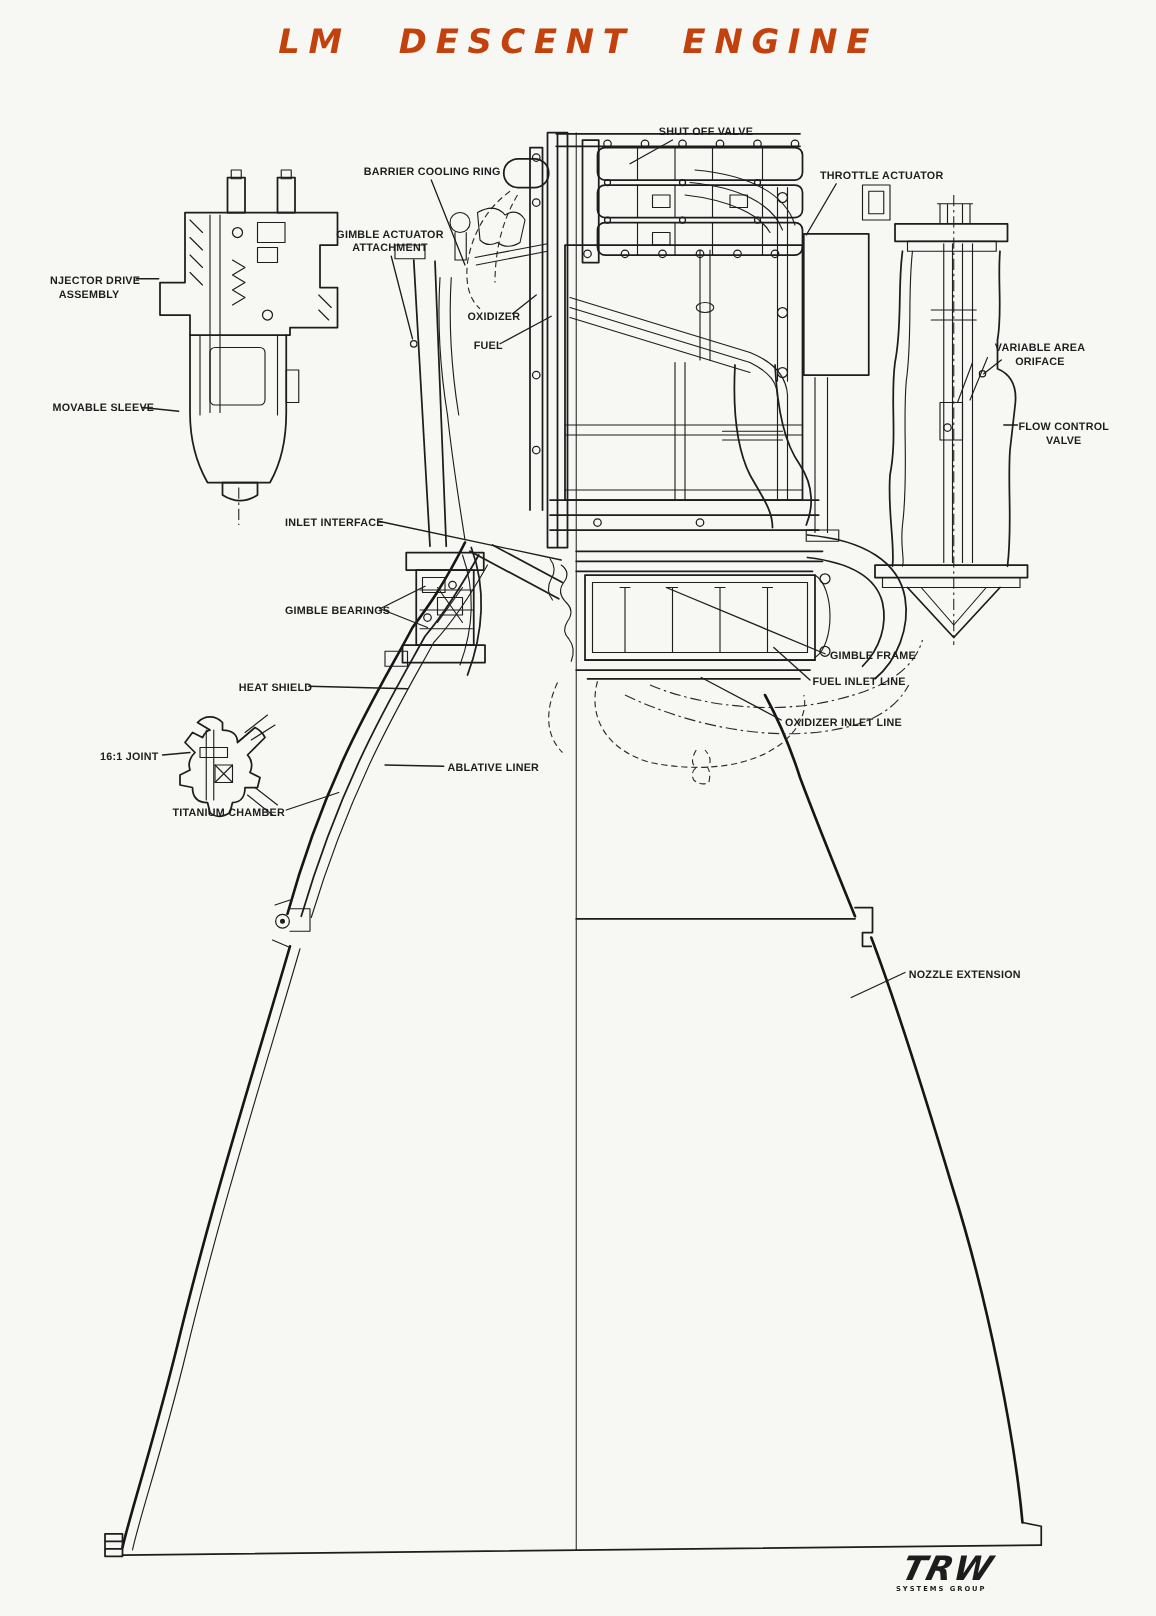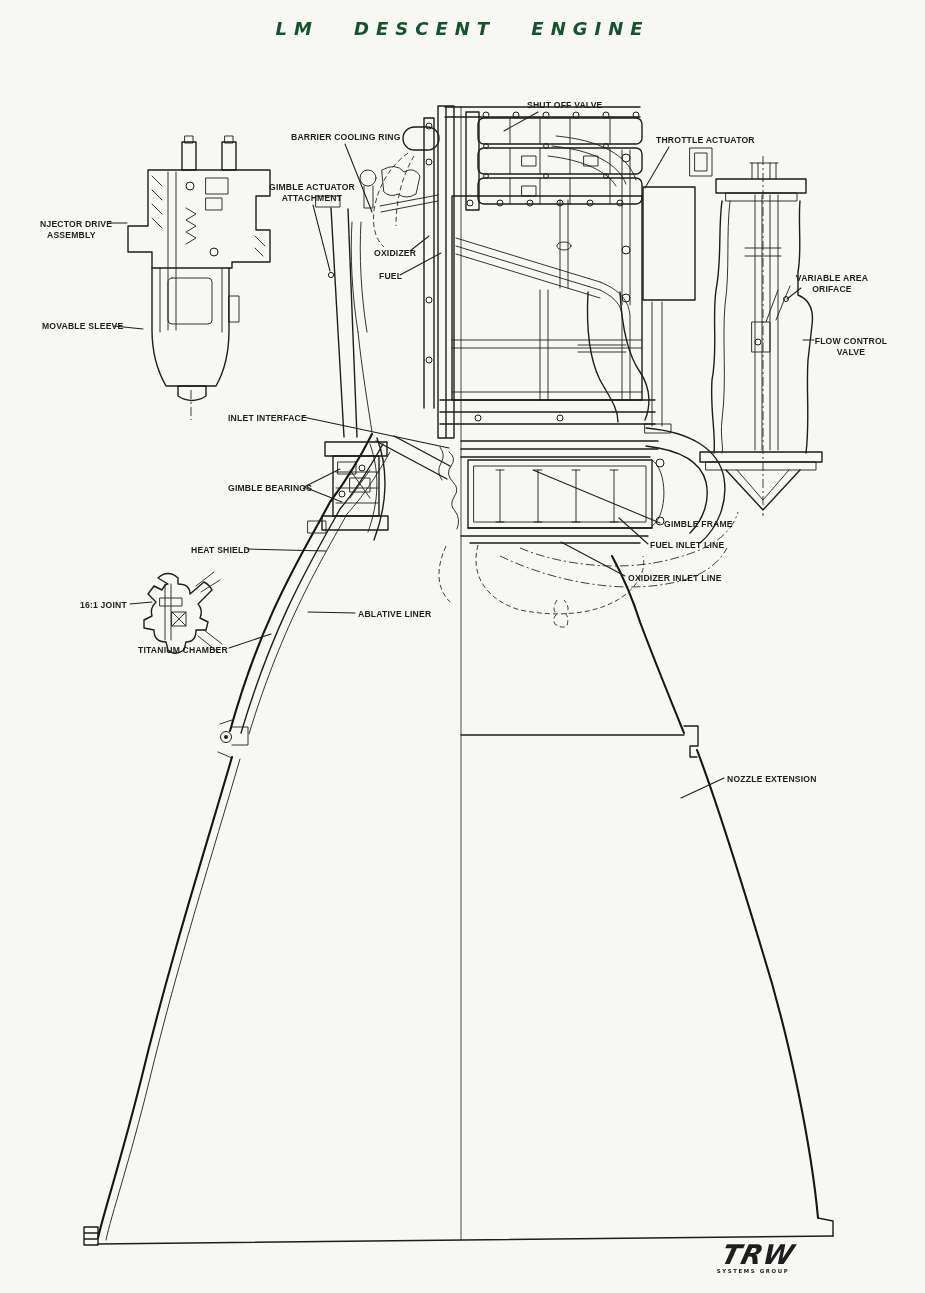--- a/index.html
+++ b/index.html
@@ -8,22 +8,22 @@
     background:#f7f7f4;
     font-family:"Liberation Sans", sans-serif;
     position:relative;overflow:hidden;
   }
   #stage{position:absolute;top:0;left:0;width:925px;height:1293px;}
   .title{
     position:absolute;top:18px;left:0;width:925px;
     text-align:center;
     font-family:"DejaVu Sans", sans-serif;
     font-style:italic;font-weight:700;
-    font-size:18px;letter-spacing:7px;word-spacing:22px;
-    color:#14532d;
+    font-size:27px;letter-spacing:7px;word-spacing:22px;
+    color:#c2410c;
   }
   svg text{
     font-family:"Liberation Sans", sans-serif;
     font-weight:700;
     font-size:8.6px;
     letter-spacing:.2px;
     fill:#1d1d1d;
   }
   svg .trw{
     font-family:"DejaVu Sans", sans-serif;

